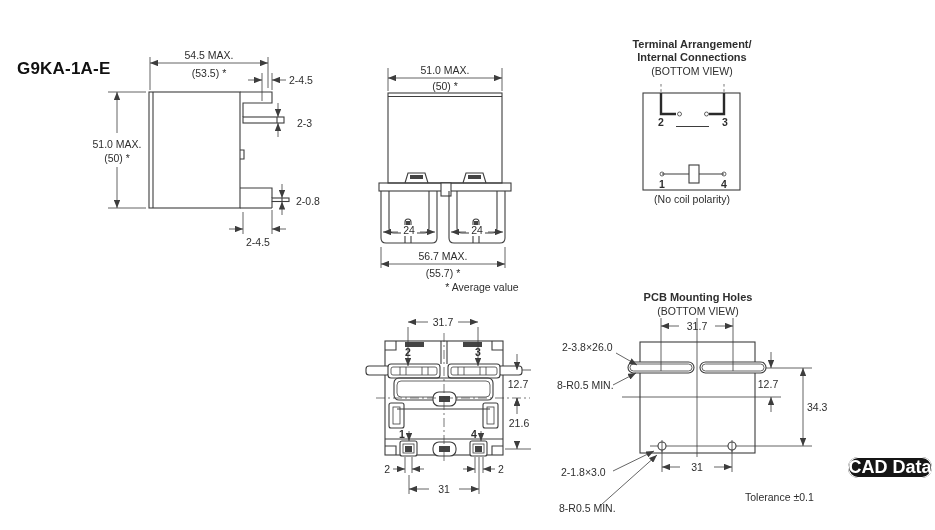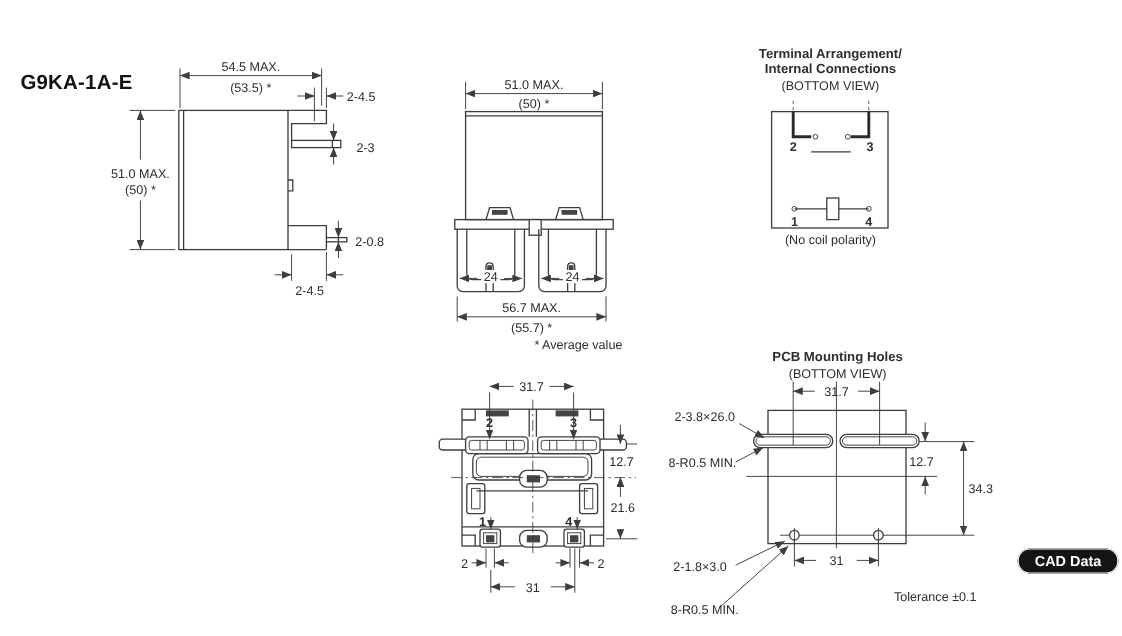--- a/index.html
+++ b/index.html
@@ -12,21 +12,21 @@
   svg text.hd{font-weight:bold;font-size:11px;}
   .ln{stroke:#3d3d3d;stroke-width:1.1;fill:none;}
   .lnw{stroke:#3d3d3d;stroke-width:1.1;fill:#fff;}
   .dim{stroke:#3d3d3d;stroke-width:0.8;fill:none;}
   .thick{stroke:#2a2a2a;stroke-width:2.4;fill:none;}
   .dash{stroke:#3d3d3d;stroke-width:0.7;fill:none;stroke-dasharray:2.6 2.6;}
   .cdash{stroke:#3d3d3d;stroke-width:0.7;fill:none;stroke-dasharray:9 3 2 3;}
   .dark{fill:#444;stroke:none;}
   .cad-badge{position:absolute;left:848px;top:457px;width:84px;height:21px;background:#151515;
      border-radius:10px;box-shadow:inset 0 0 0 1px #fff;display:flex;align-items:center;justify-content:center;
-     color:#fff;font-size:12px;font-weight:600;cursor:pointer;}
+     color:#fff;font-size:18px;font-weight:600;cursor:pointer;}
 </style>
 </head>
 <body>
 
 <div class="page">
 
   <div class="page-title">G9KA-1A-E</div>
 
   <svg class="drawing-svg" width="935" height="530" viewBox="0 0 935 530">
     <defs>

